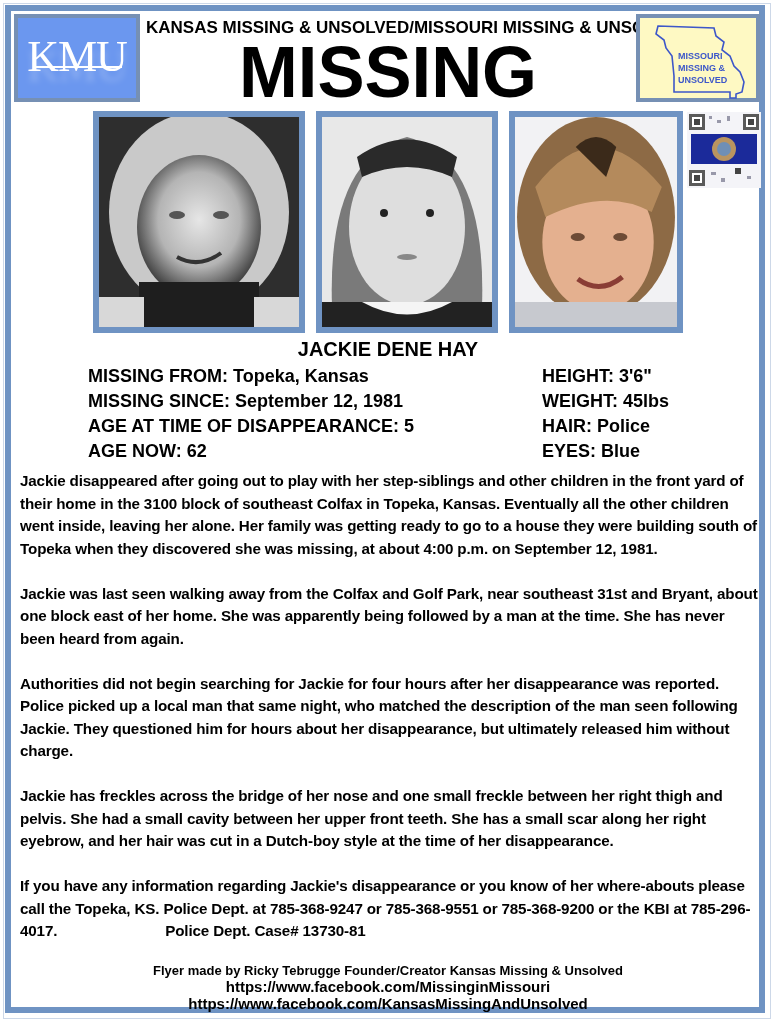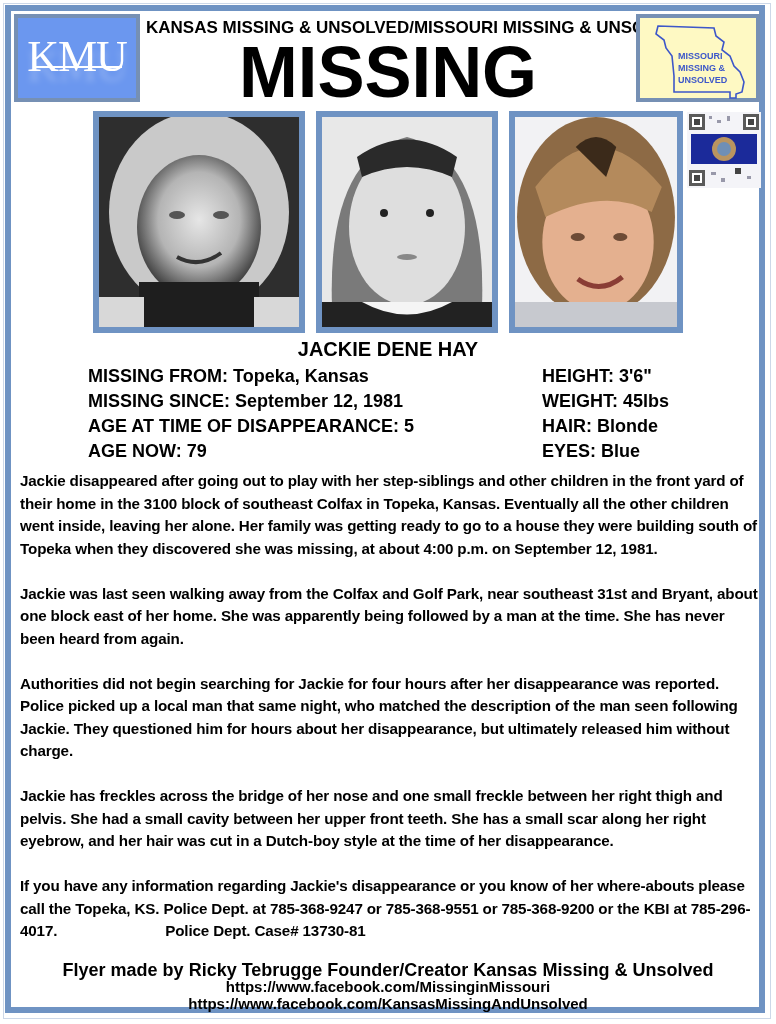--- a/index.html
+++ b/index.html
@@ -29,21 +29,21 @@
   .photo svg { display: block; width: 100%; height: 100%; }
   .qr { position: absolute; left: 687px; top: 112px; width: 74px; height: 76px; }
   .name { position: absolute; left: 0; width: 776px; top: 338px; text-align: center; font-weight: bold; font-size: 20px; }
   .facts { position: absolute; font-weight: bold; font-size: 18px; line-height: 25px; }
   .facts .row { white-space: nowrap; }
   .body-text { position: absolute; left: 20px; width: 740px; top: 470px; font-weight: bold; font-size: 15.2px;
                line-height: 22.5px; letter-spacing: -0.15px; }
   .body-text p { margin: 0 0 22.5px 0; }
   .case { display: inline-block; margin-left: 108px; }
   .footer { position: absolute; left: 0; width: 776px; top: 963px; text-align: center; font-weight: bold; }
-  .footer .credit { font-size: 18px; line-height: 15px; }
+  .footer .credit { font-size: 13px; line-height: 15px; }
   .footer .link { font-size: 15px; line-height: 17px; }
 </style>
 </head>
 <body>
 
 <div class="frame-shadow"></div>
 <div class="frame"></div>
 
 <div class="kmu-logo">
   <span class="kmu-text">KMU</span>
@@ -143,27 +143,27 @@
       </g>
   </svg>
 </div>
 
 <div class="name">JACKIE DENE HAY</div>
 
 <div class="facts" style="left:88px; top:364px;">
   <div class="row"><span>MISSING FROM:</span> <span>Topeka, Kansas</span></div>
   <div class="row"><span>MISSING SINCE:</span> <span>September 12, 1981</span></div>
   <div class="row"><span>AGE AT TIME OF DISAPPEARANCE:</span> <span>5</span></div>
-  <div class="row"><span>AGE NOW:</span> <span>79</span></div>
+  <div class="row"><span>AGE NOW:</span> <span>62</span></div>
 </div>
 
 <div class="facts" style="left:542px; top:364px;">
   <div class="row"><span>HEIGHT:</span> <span>3'6"</span></div>
   <div class="row"><span>WEIGHT:</span> <span>45lbs</span></div>
-  <div class="row"><span>HAIR:</span> <span>Blonde</span></div>
+  <div class="row"><span>HAIR:</span> <span>Police</span></div>
   <div class="row"><span>EYES:</span> <span>Blue</span></div>
 </div>
 
 <div class="body-text">
   <p>Jackie disappeared after going out to play with her step-siblings and other children in the front yard of their home in the 3100 block of southeast Colfax in Topeka, Kansas. Eventually all the other children went inside, leaving her alone. Her family was getting ready to go to a house they were building south of Topeka when they discovered she was missing, at about 4:00 p.m. on September 12, 1981.</p>
   <p>Jackie was last seen walking away from the Colfax and Golf Park, near southeast 31st and Bryant, about one block east of her home. She was apparently being followed by a man at the time. She has never been heard from again.</p>
   <p>Authorities did not begin searching for Jackie for four hours after her disappearance was reported. Police picked up a local man that same night, who matched the description of the man seen following Jackie. They questioned him for hours about her disappearance, but ultimately released him without charge.</p>
   <p>Jackie has freckles across the bridge of her nose and one small freckle between her right thigh and pelvis. She had a small cavity between her upper front teeth. She has a small scar along her right eyebrow, and her hair was cut in a Dutch-boy style at the time of her disappearance.</p>
   <p style="margin-bottom:0;"><span>If you have any information regarding Jackie's disappearance or you know of her where-abouts please call the Topeka, KS. Police Dept. at 785-368-9247 or 785-368-9551 or 785-368-9200 or the KBI at 785-296-4017.</span><span class="case">Police Dept. Case# 13730-81</span></p>
 </div>

